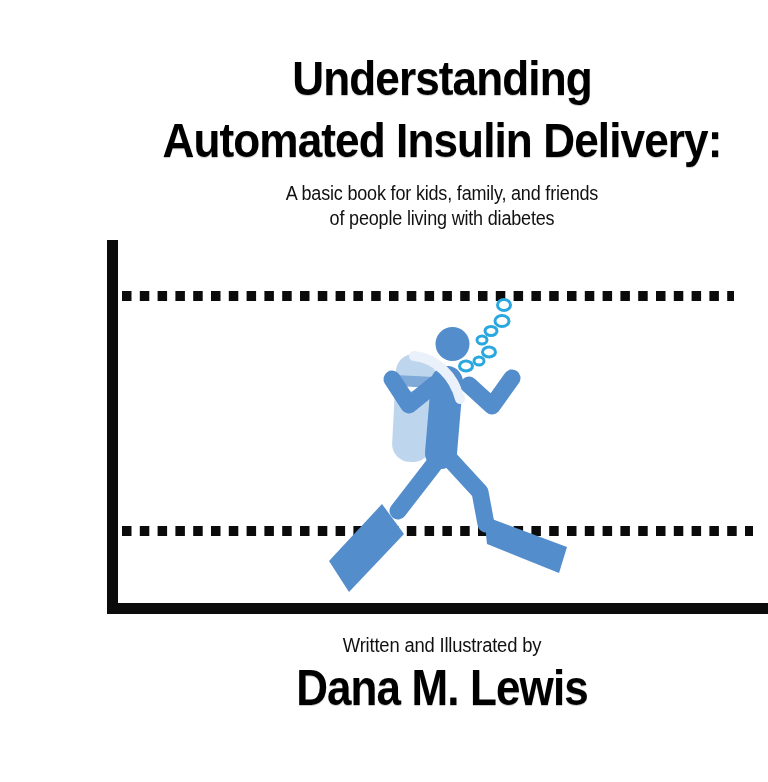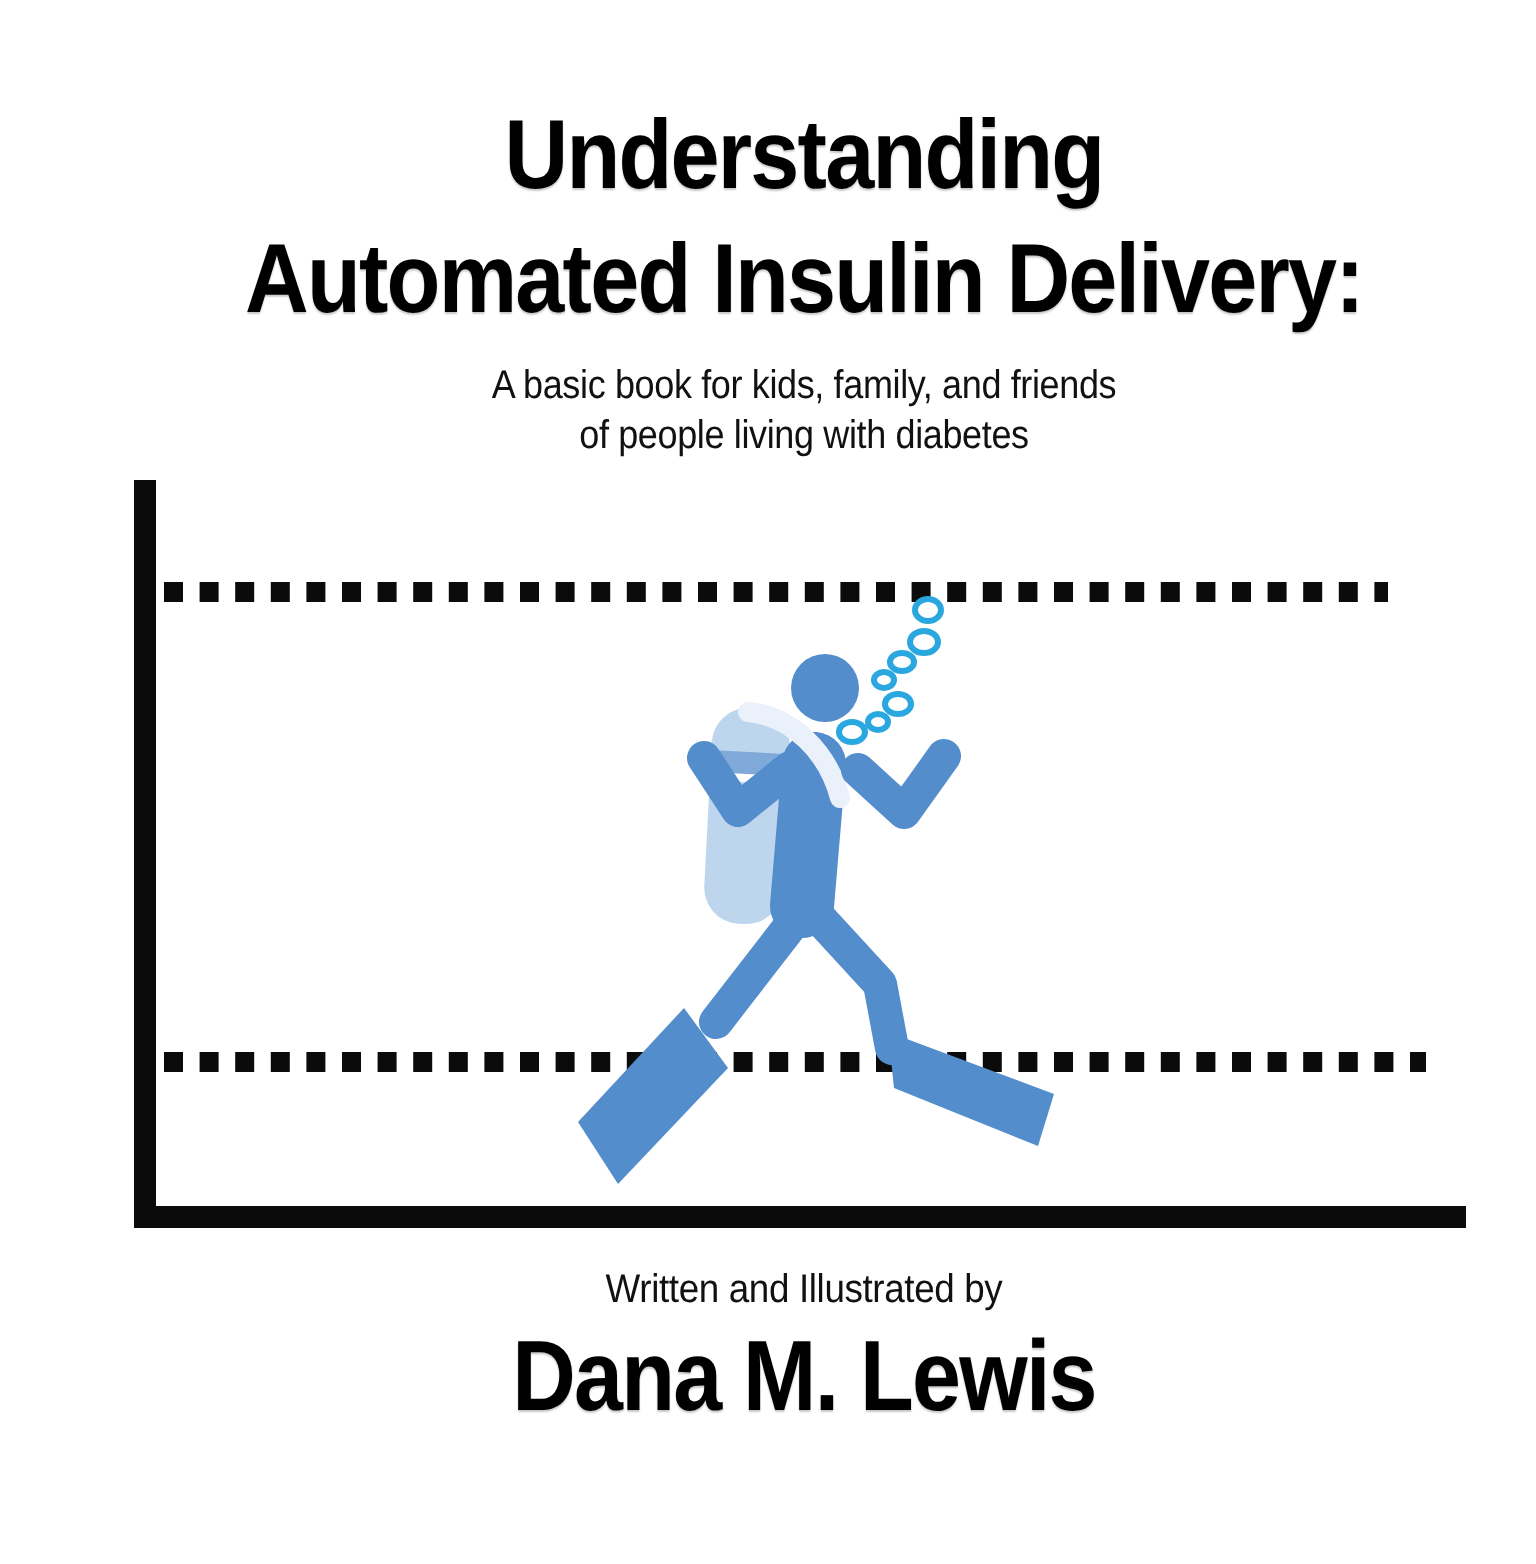--- a/index.html
+++ b/index.html
@@ -1,21 +1,21 @@
 <!DOCTYPE html>
 <html><head>
 <meta charset="utf-8">
 <style>
   html,body{margin:0;padding:0;background:#ffffff;}
   body{
     width:768px;height:782px;position:relative;overflow:hidden;
     font-family:"Liberation Sans","DejaVu Sans",sans-serif;
     color:#000;
   }
-  .cover{position:absolute;inset:0;}
+  .cover{position:absolute;inset:0;margin-left:40px;}
   
   .textcol{position:absolute;left:36px;width:732px;text-align:center;}
   .title-line{
     font-weight:700;font-size:49px;line-height:1;letter-spacing:-1px;
     transform:scaleX(.9);transform-origin:center;
     text-shadow:0 1px 1px rgba(0,0,0,.22);
     white-space:nowrap;
   }
   .subtitle{
     font-size:20px;line-height:24.5px;letter-spacing:-.2px;

